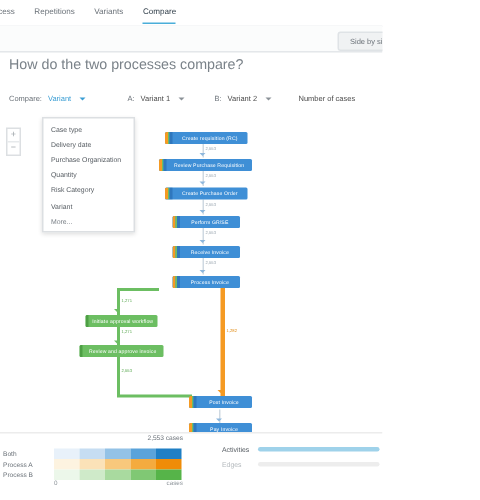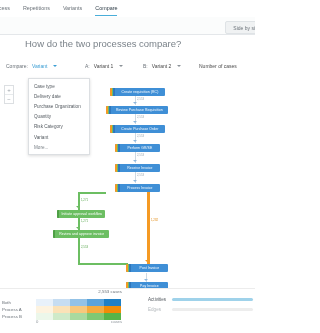--- a/index.html
+++ b/index.html
@@ -28,21 +28,21 @@
     background:#fbfcfc;border-bottom:1px solid #e4e7ea;
   }
   .sidebyside{
     position:absolute;right:-8px;top:4px;
     background:#f0f2f3;border:1px solid #dfe3e6;border-radius:2px;
     font-size:5px;color:#6b7279;padding:2.5px 7px;white-space:nowrap;
   }
   
   .heading{
     position:absolute;top:38px;left:6px;
-    font-size:9.5px;color:#7a8289;font-weight:400;white-space:nowrap;margin-left:19px;
+    font-size:9.5px;color:#7a8289;font-weight:400;white-space:nowrap;
   }
   
   .controls{
     position:absolute;top:63px;left:0;width:255px;height:14px;
   }
   .ctl{position:absolute;display:flex;align-items:center;font-size:5px;}
   .ctl .lbl{color:#6b7279;margin-right:4px;white-space:nowrap;}
   .ctl .val{color:#4a4a4a;white-space:nowrap;}
   .ctl .val.blue{color:#3b9ed4;}
   .caret{

